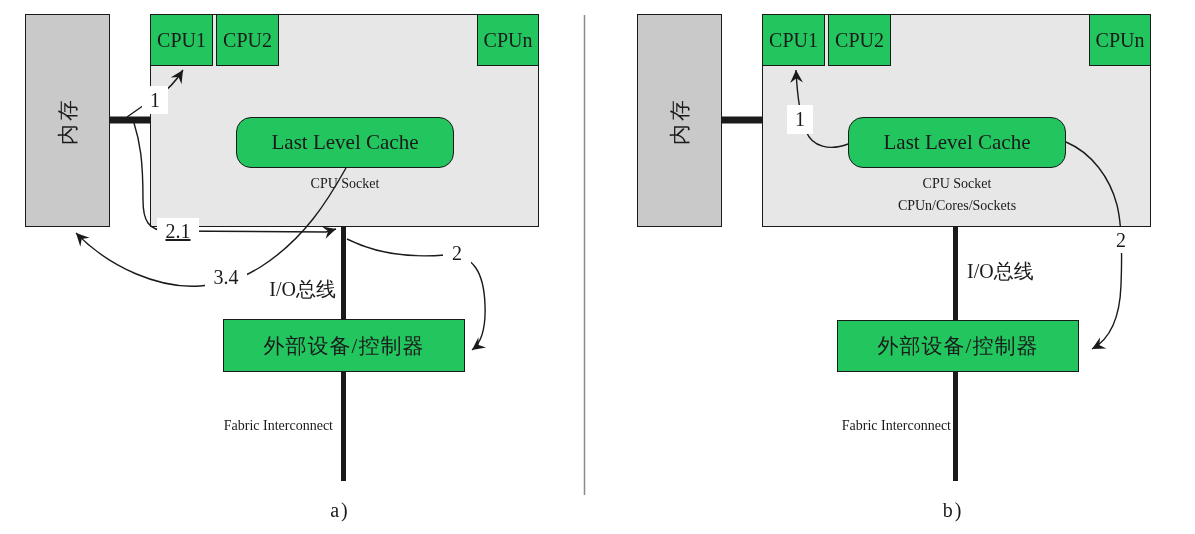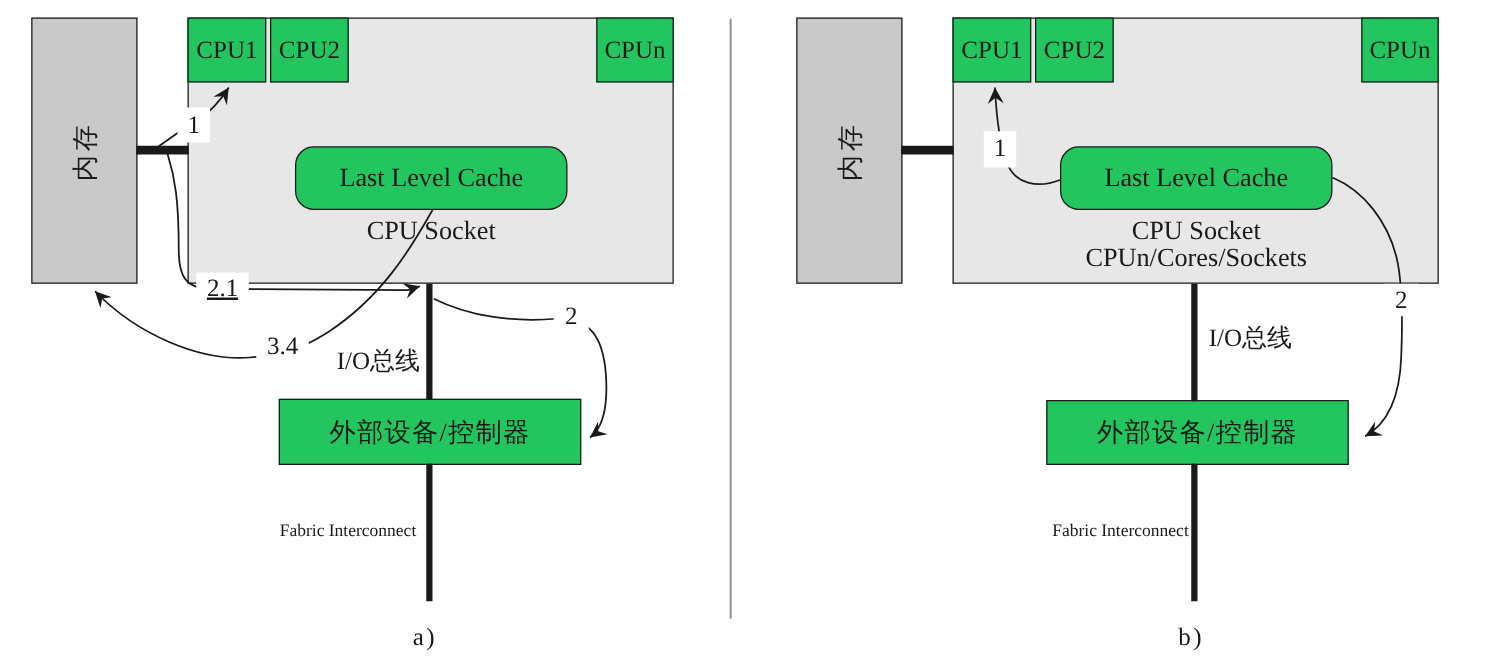--- a/index.html
+++ b/index.html
@@ -9,21 +9,21 @@
   }
   .box{position:absolute;border:1.6px solid #1a1a1a;box-sizing:border-box;
        display:flex;align-items:center;justify-content:center;}
   .fill-mid{background:#22c55e;}
   .fill-mem{background:#c9c9c9;}
   .fill-socket{background:#e7e7e7;}
   .cpu{font-size:20px;}
   .llc{font-size:21px;border-radius:15px;}
   .device{font-size:21px;letter-spacing:1px;}
   .memtext{transform:rotate(-90deg);font-size:21px;letter-spacing:3px;white-space:nowrap;}
-  .sockettext{position:absolute;text-align:center;font-size:21px;line-height:22px;z-index:1;}
+  .sockettext{position:absolute;text-align:center;font-size:14px;line-height:22px;z-index:1;}
   .plaintext{position:absolute;font-size:14px;line-height:26px;z-index:1;white-space:nowrap;}
   .iobustext{font-size:20px;}
   .caption{font-size:20px;letter-spacing:2px;}
   .steplabel{position:absolute;background:#ffffff;display:flex;align-items:center;
              justify-content:center;font-size:20px;z-index:4;}
   #wires{position:absolute;left:0;top:0;z-index:3;pointer-events:none;}
   .boxlayer{position:absolute;left:0;top:0;width:100%;height:100%;z-index:2;}
 </style>
 </head>
 <body>

